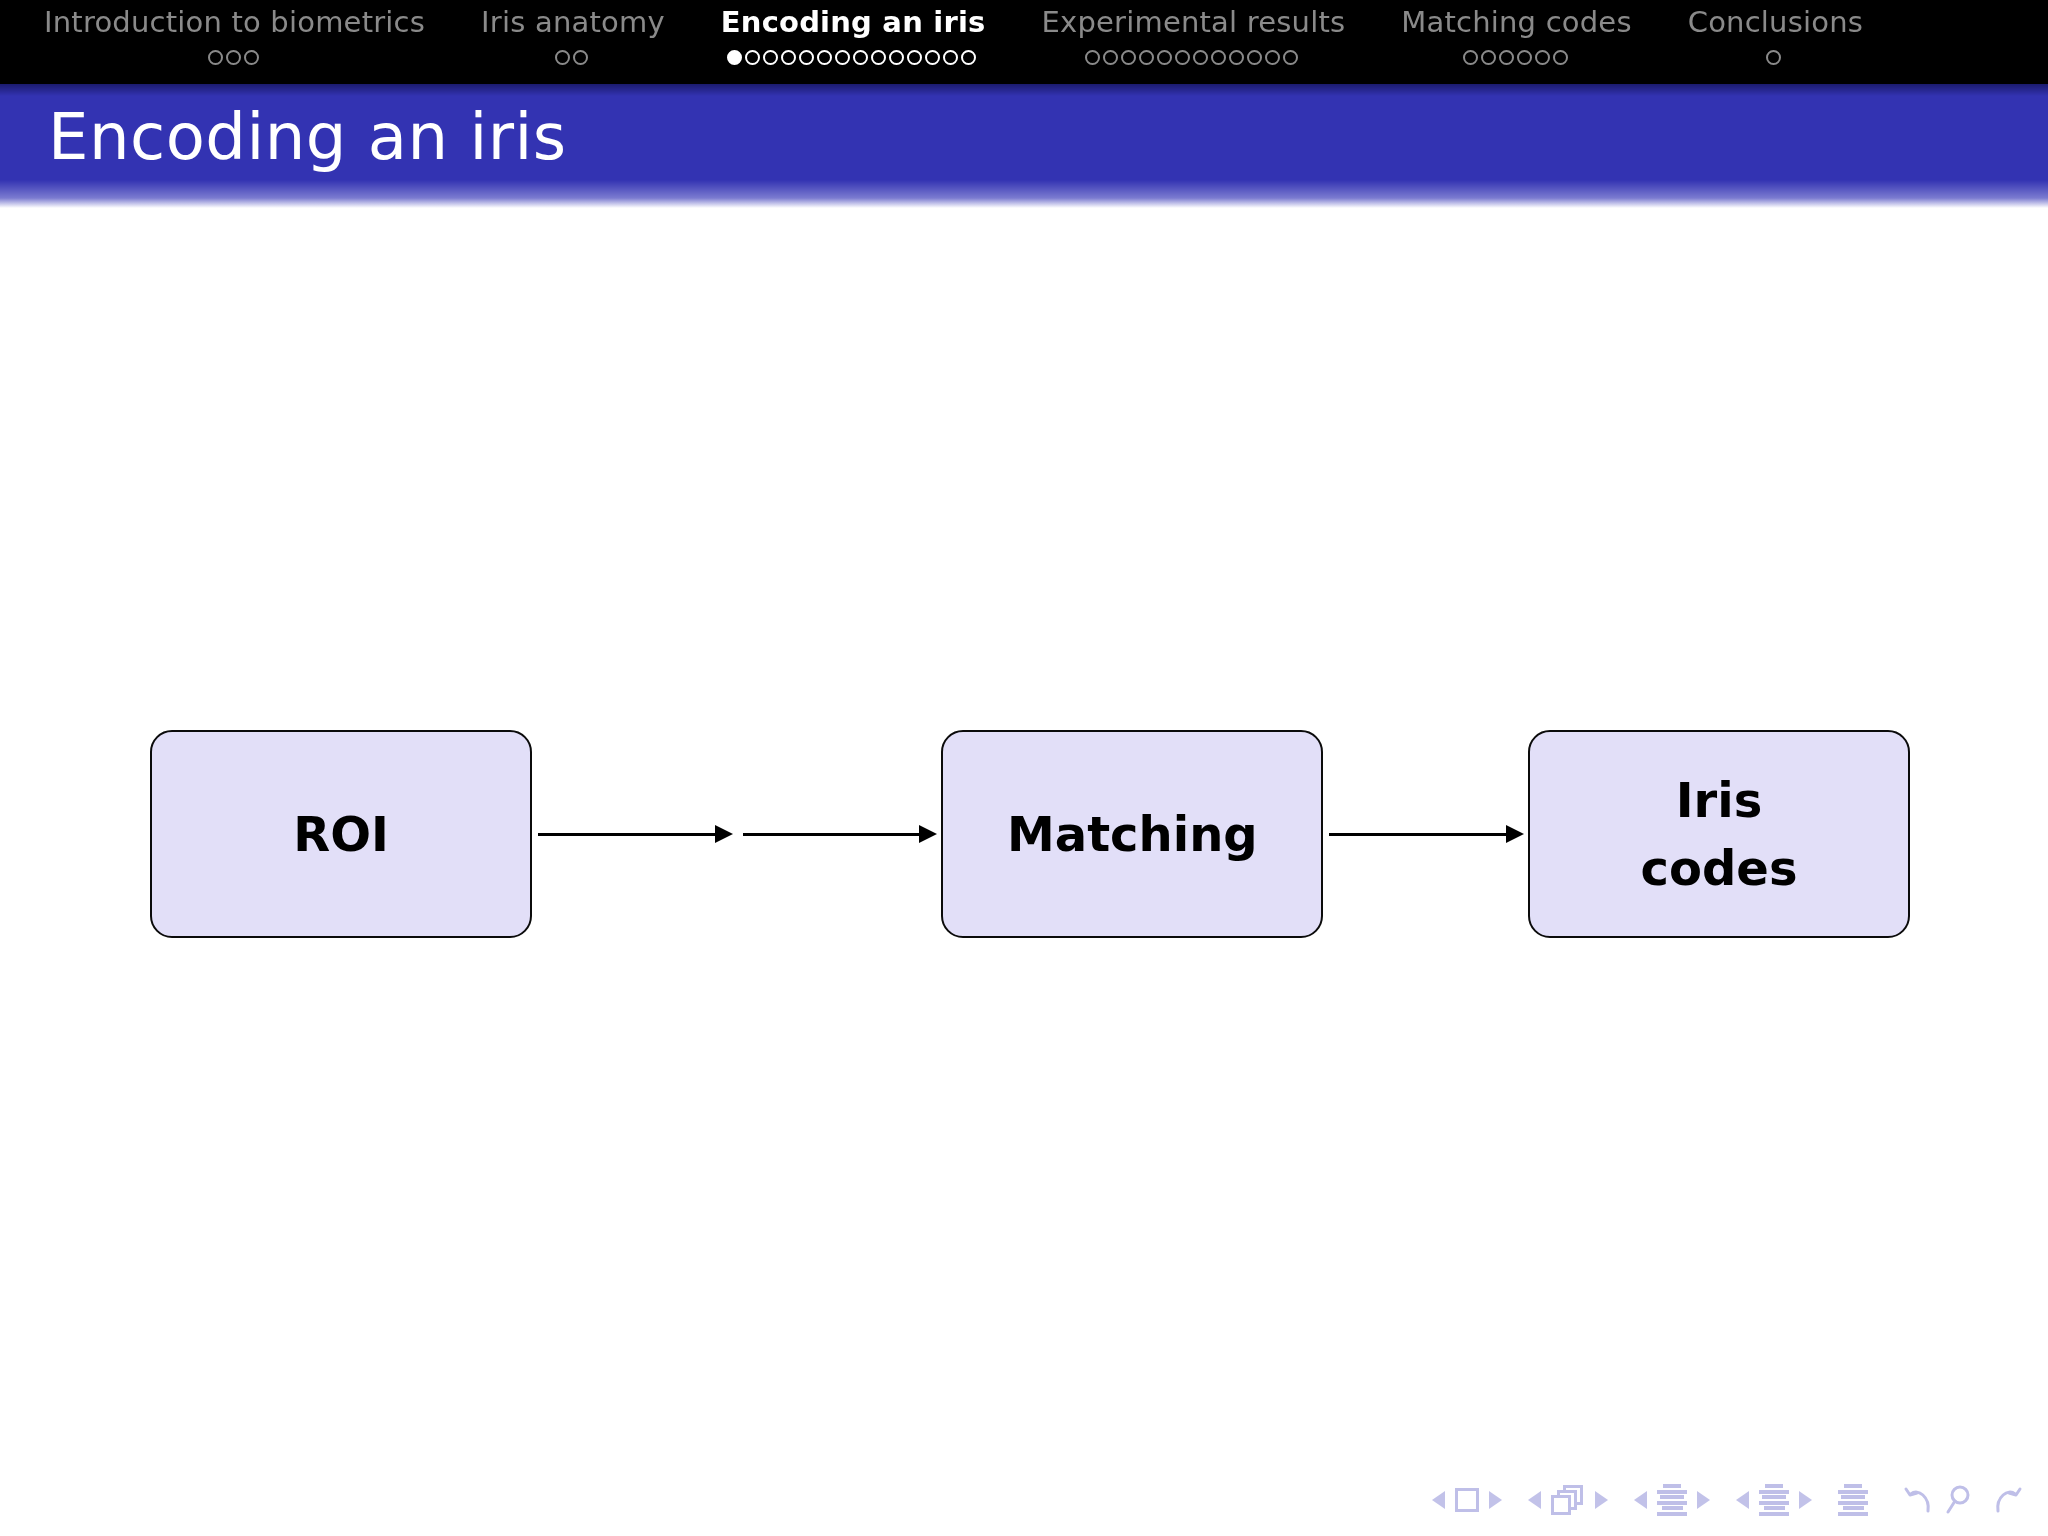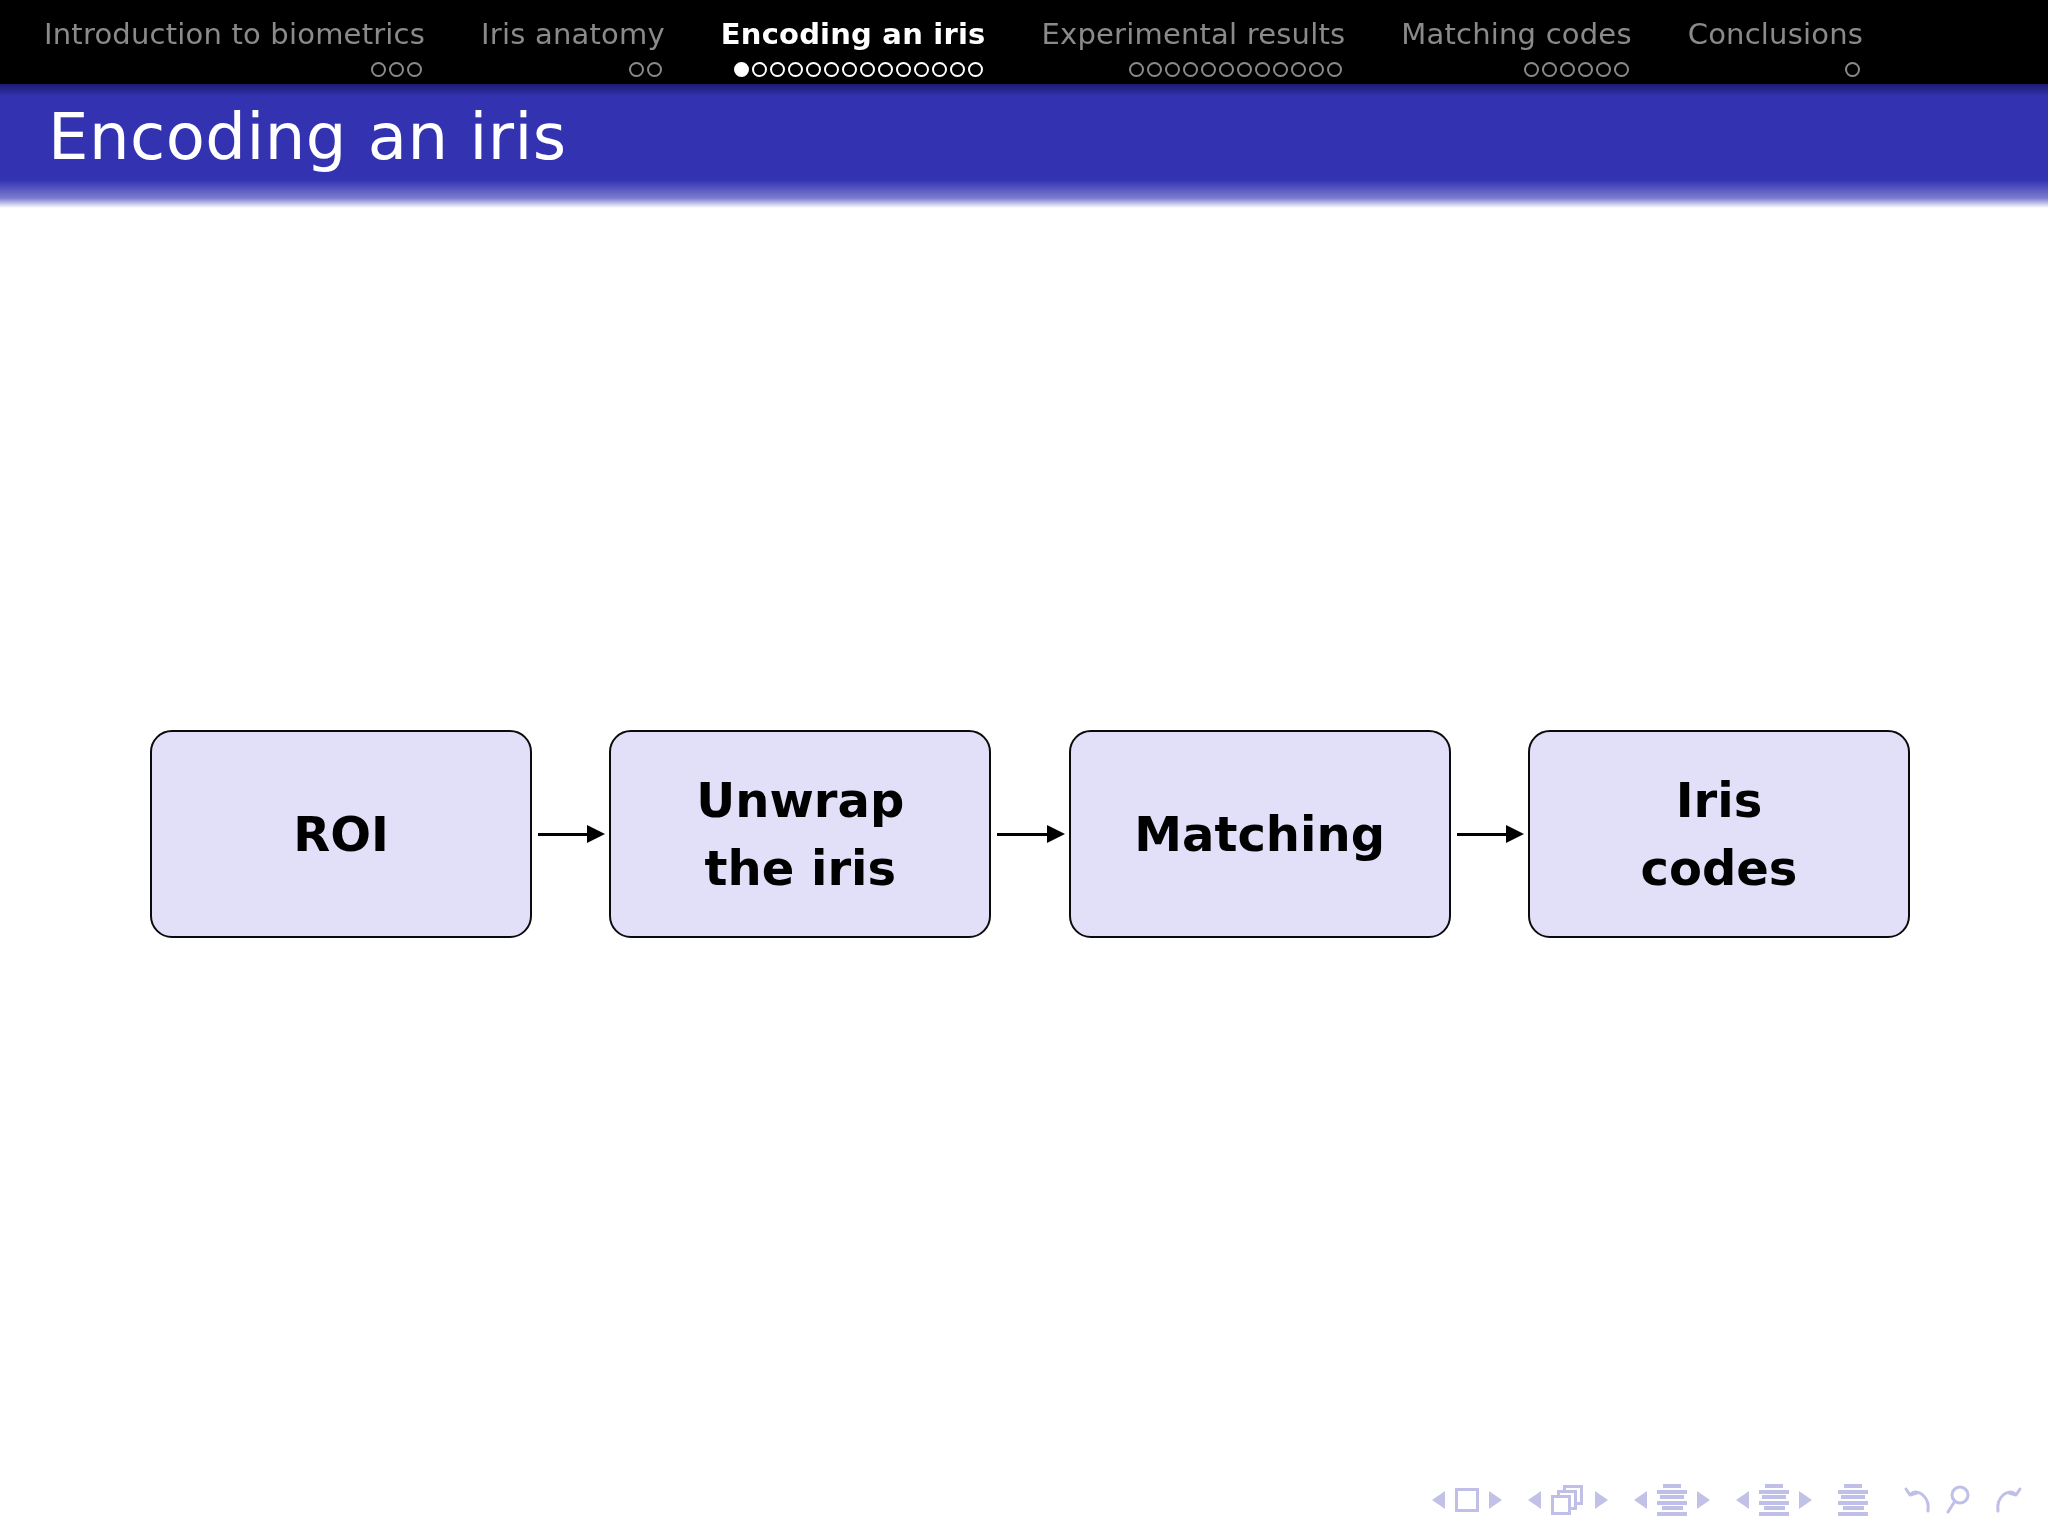--- a/index.html
+++ b/index.html
@@ -24,24 +24,23 @@
     background: #000000;
     display: flex;
     align-items: flex-start;
     box-sizing: border-box;
     padding-left: 44px;
     padding-top: 2px;
   }
   .nav-section {
     display: flex;
     flex-direction: column;
-    align-items: flex-end;
+    align-items: center;
     margin-right: 56px;
     white-space: nowrap;
-    margin-top: 12px;
   }
   .nav-label {
     font-size: 29px;
     line-height: 40px;
     color: #8a8a8a;
     letter-spacing: 0.2px;
   }
   .nav-section.active .nav-label {
     color: #ffffff;
     font-weight: bold;
@@ -322,24 +321,20 @@
 
     <div class="flow-box">
       <span class="line">ROI</span>
     </div>
 
     <div class="flow-arrow">
       <span class="shaft"></span>
       <span class="head"></span>
     </div>
 
-    <div class="flow-box">
-      <span class="line">Unwrap</span>
-      <span class="line">the iris</span>
-    </div>
 
     <div class="flow-arrow">
       <span class="shaft"></span>
       <span class="head"></span>
     </div>
 
     <div class="flow-box">
       <span class="line">Matching</span>
     </div>
 

